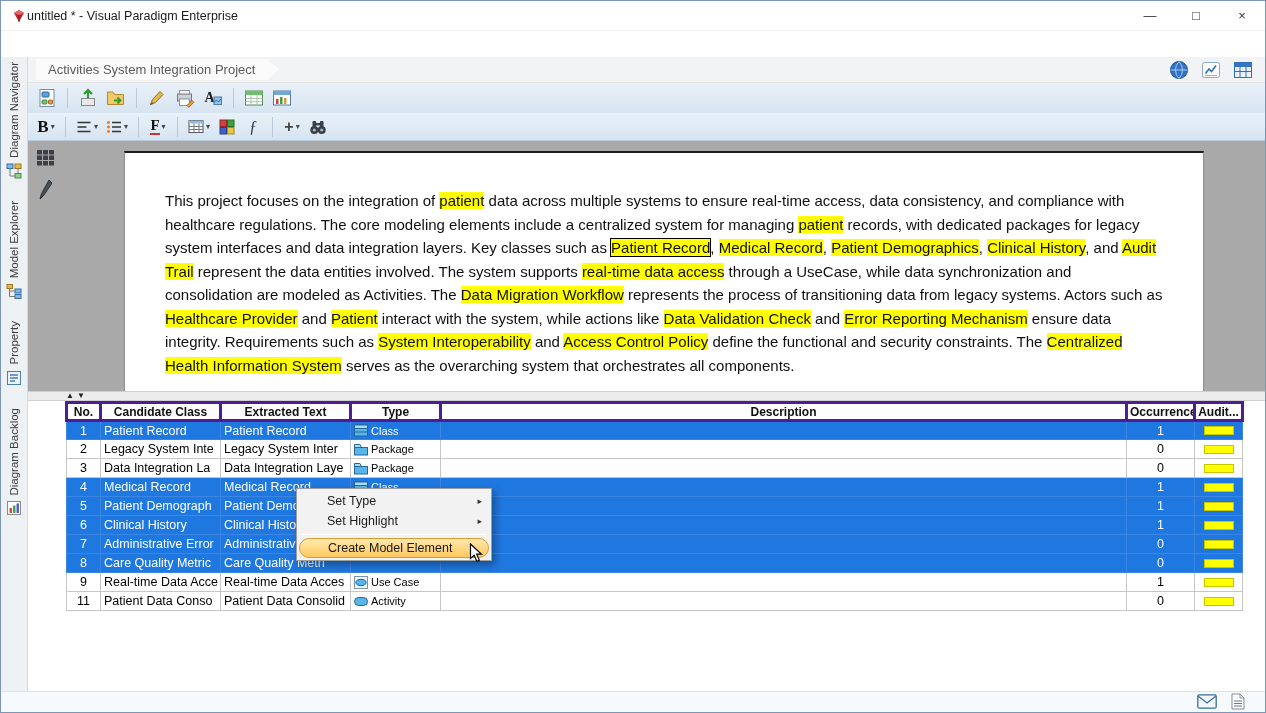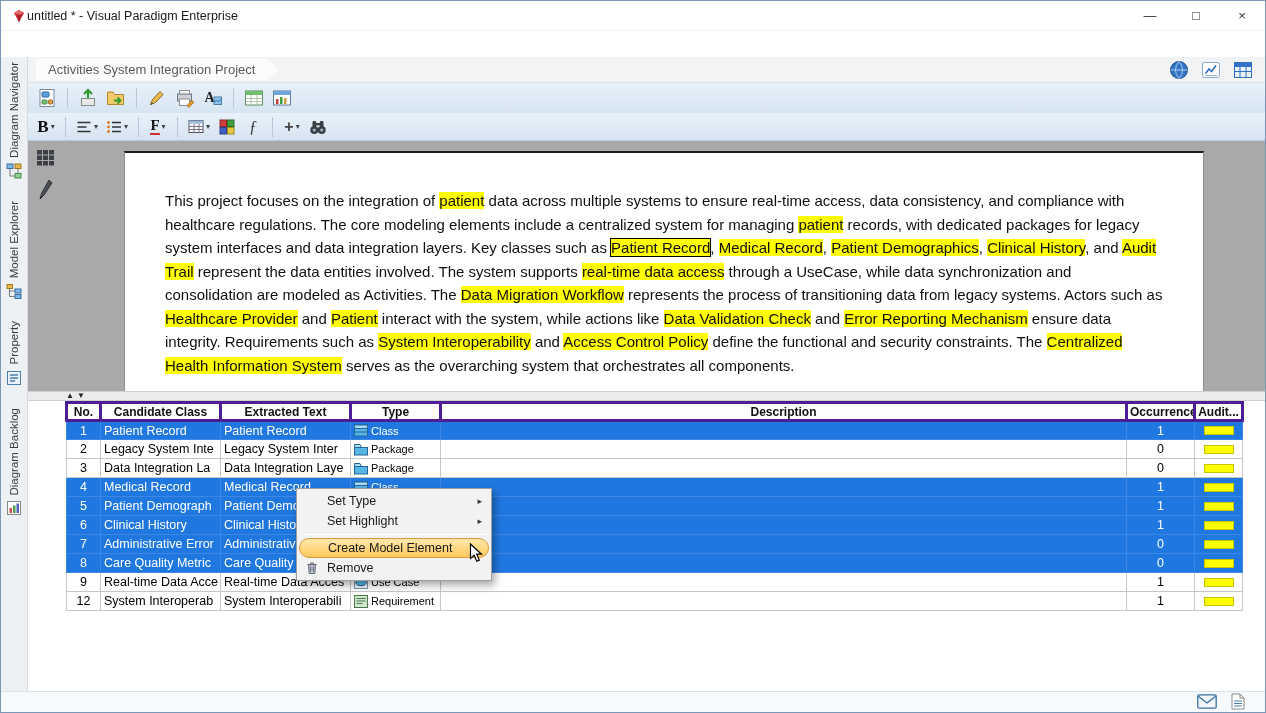--- a/index.html
+++ b/index.html
@@ -577,36 +577,35 @@
                 <span>Use Case</span>
               </div>
             </td>
             <td></td>
             <td class="c-occ">1</td>
             <td>
               <span class="swatch" style="background: rgb(255, 255, 0);"></span>
             </td>
           </tr>
           <tr>
-            <td class="c-no">12</td>
-            <td>System Interoperab</td>
-            <td>System Interoperabili</td>
+            <td class="c-no">11</td>
+            <td>Patient Data Conso</td>
+            <td>Patient Data Consolid</td>
             <td>
               <div class="type-wrap">
                 <span class="icn">
                   <svg width="14" height="13" viewBox="0 0 14 13">
-                    <rect x="0.5" y="0.5" width="13" height="12" fill="#cfe8cf" stroke="#4a7a4a"></rect>
-                    <path d="M2.5 3.5 h9 M2.5 6 h9 M2.5 8.5 h6" stroke="#4a7a4a" fill="none"></path>
+                    <rect x="0.5" y="2.5" width="13" height="8" rx="4" fill="#56b6e8" stroke="#2a6496"></rect>
                   </svg>
                 </span>
-                <span>Requirement</span>
-              </div>
-            </td>
-            <td></td>
-            <td class="c-occ">1</td>
+                <span>Activity</span>
+              </div>
+            </td>
+            <td></td>
+            <td class="c-occ">0</td>
             <td>
               <span class="swatch" style="background: rgb(255, 255, 0);"></span>
             </td>
           </tr>
         </tbody>
       </table>
   </div>
 
   <footer class="statusbar">
       <div><span class="icn">
@@ -630,30 +629,20 @@
         <span class="sub">▸</span>
       </div>
       <div class="cm-item">
         <span class="cm-label">Set Highlight</span>
         <span class="sub">▸</span>
       </div>
       <div class="cm-sep"></div>
       <div class="cm-item hot">
         <span class="cm-label">Create Model Element</span>
       </div>
-      <div class="cm-item">
-        <span class="icn cm-icon">
-          <svg width="14" height="14" viewBox="0 0 14 14">
-            <path d="M2.5 3.5 h9 M5.5 3.5 V2 h3 v1.5" fill="none" stroke="#667"></path>
-            <path d="M3.5 3.5 l.7 9 h5.6 l.7-9 Z" fill="#b8c2cc" stroke="#667"></path>
-            <path d="M5.7 5.5 v5 M8.3 5.5 v5" stroke="#667" fill="none"></path>
-          </svg>
-        </span>
-        <span class="cm-label">Remove</span>
-      </div>
     </div>
 
   <span class="cursor icn">
       <svg width="14" height="20" viewBox="0 0 14 20">
         <path d="M1.5 1 L1.5 15.5 L5.2 12.2 L7.8 18.3 L10.3 17.2 L7.7 11.2 L12.5 11.2 Z" fill="#fff" stroke="#000" stroke-width="1.2"></path>
       </svg>
     </span>
 </div>
 
 </body></html>

